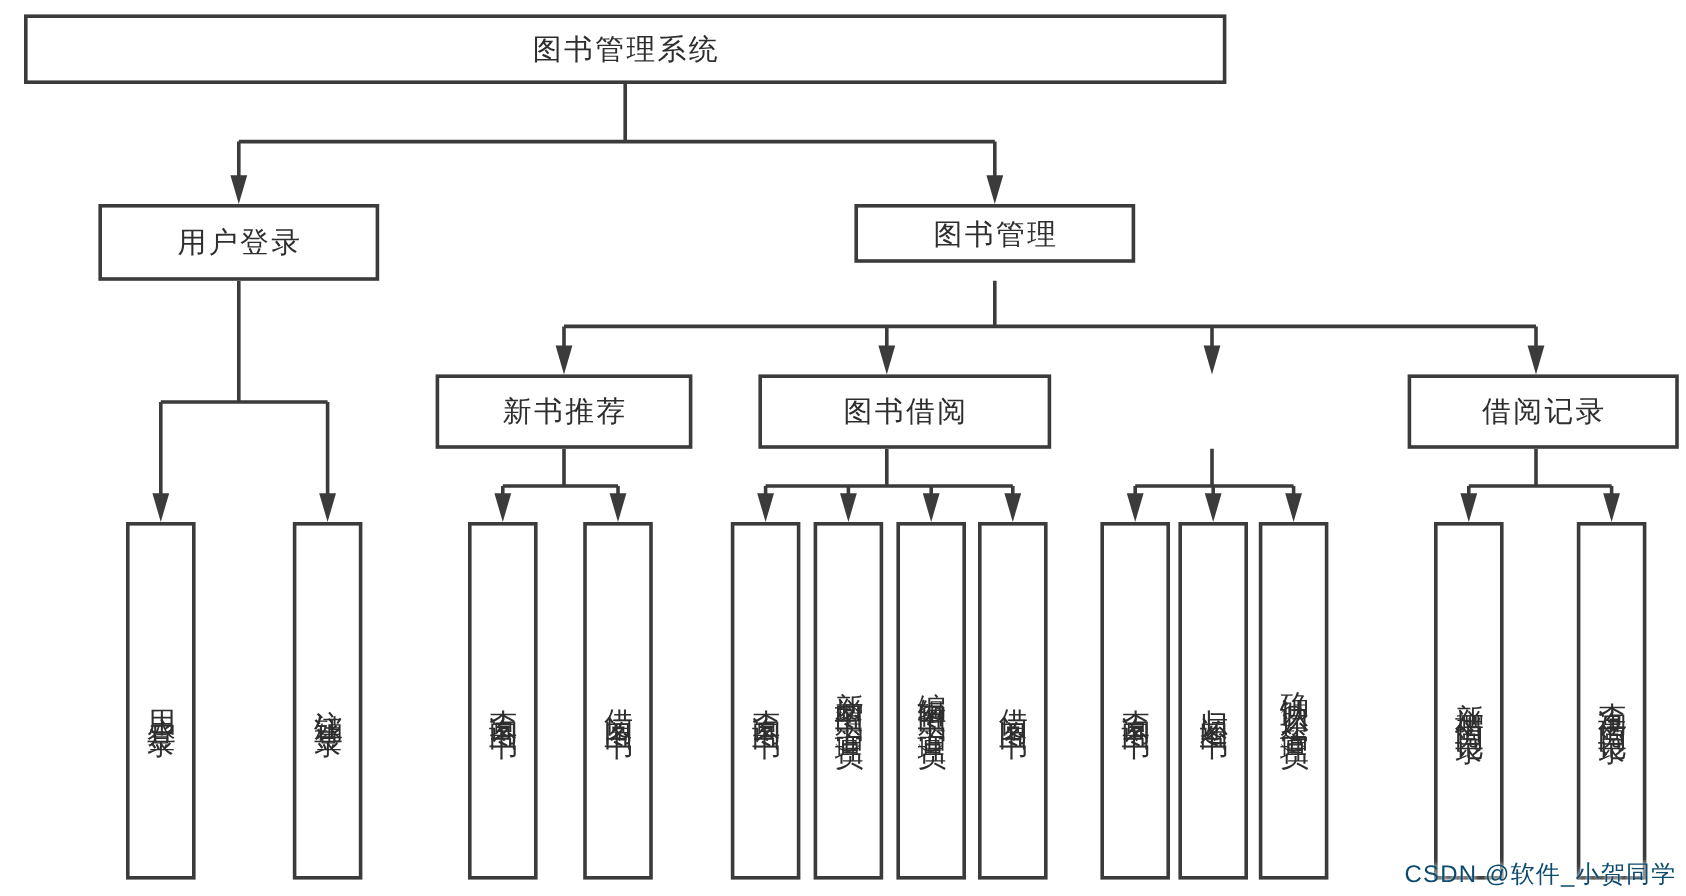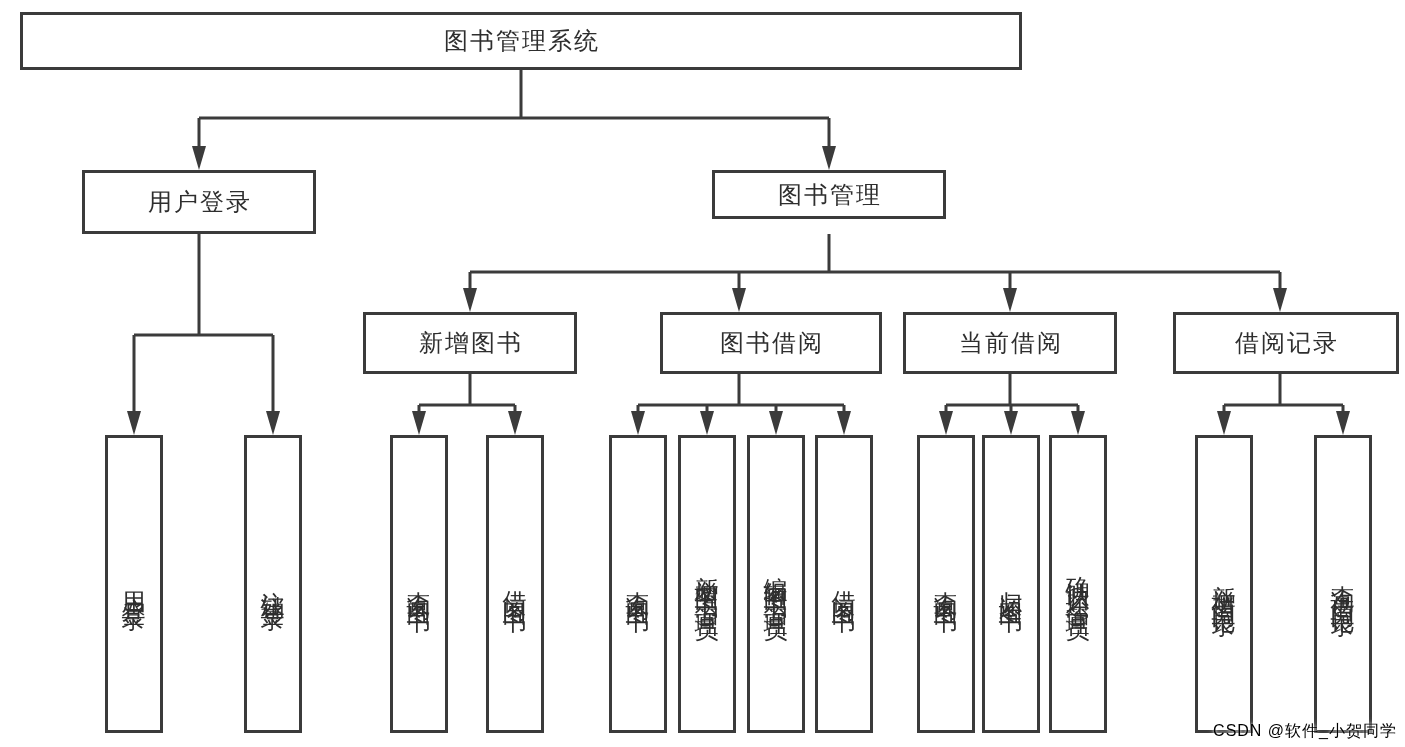--- a/index.html
+++ b/index.html
@@ -37,23 +37,23 @@
     line-height:1.05;
     white-space:normal;
     text-indent:0;
     max-height:100%;
   }
   .watermark{
     position:absolute;
     right:8px;
     bottom:5px;
     z-index:5;
-    font-size:16px;
+    font-size:20px;
     letter-spacing:1px;
-    color:#000000;
+    color:#0c4a6e;
     text-shadow:0 0 3px rgba(255,255,255,.95),0 0 6px rgba(255,255,255,.85);
     white-space:nowrap;
   }
 </style>
 </head>
 <body>
 
 <div class="stage">
 
   <svg class="wires" width="1405" height="747" viewBox="0 0 1405 747">
@@ -111,27 +111,24 @@
   </div>
 
   <div class="node" style="left:82px;top:170px;width:234px;height:64px">
     <span class="lbl">用户登录</span>
   </div>
   <div class="node" style="left:712px;top:170px;width:234px;height:49px">
     <span class="lbl">图书管理</span>
   </div>
 
   <div class="node" style="left:363px;top:312px;width:214px;height:62px">
-    <span class="lbl">新增图书</span>
+    <span class="lbl">新书推荐</span>
   </div>
-  <div class="node" style="left:660px;top:312px;width:222px;height:62px">
+  <div class="node" style="left:632px;top:312px;width:244px;height:62px">
     <span class="lbl">图书借阅</span>
-  </div>
-  <div class="node" style="left:903px;top:312px;width:214px;height:62px">
-    <span class="lbl">当前借阅</span>
   </div>
   <div class="node" style="left:1173px;top:312px;width:226px;height:62px">
     <span class="lbl">借阅记录</span>
   </div>
 
   <div class="node v" style="left:105px;top:435px;width:58px;height:298px">
     <span class="lbl">用户登录</span>
   </div>
   <div class="node v" style="left:244px;top:435px;width:58px;height:298px">
     <span class="lbl">注销登录</span>

